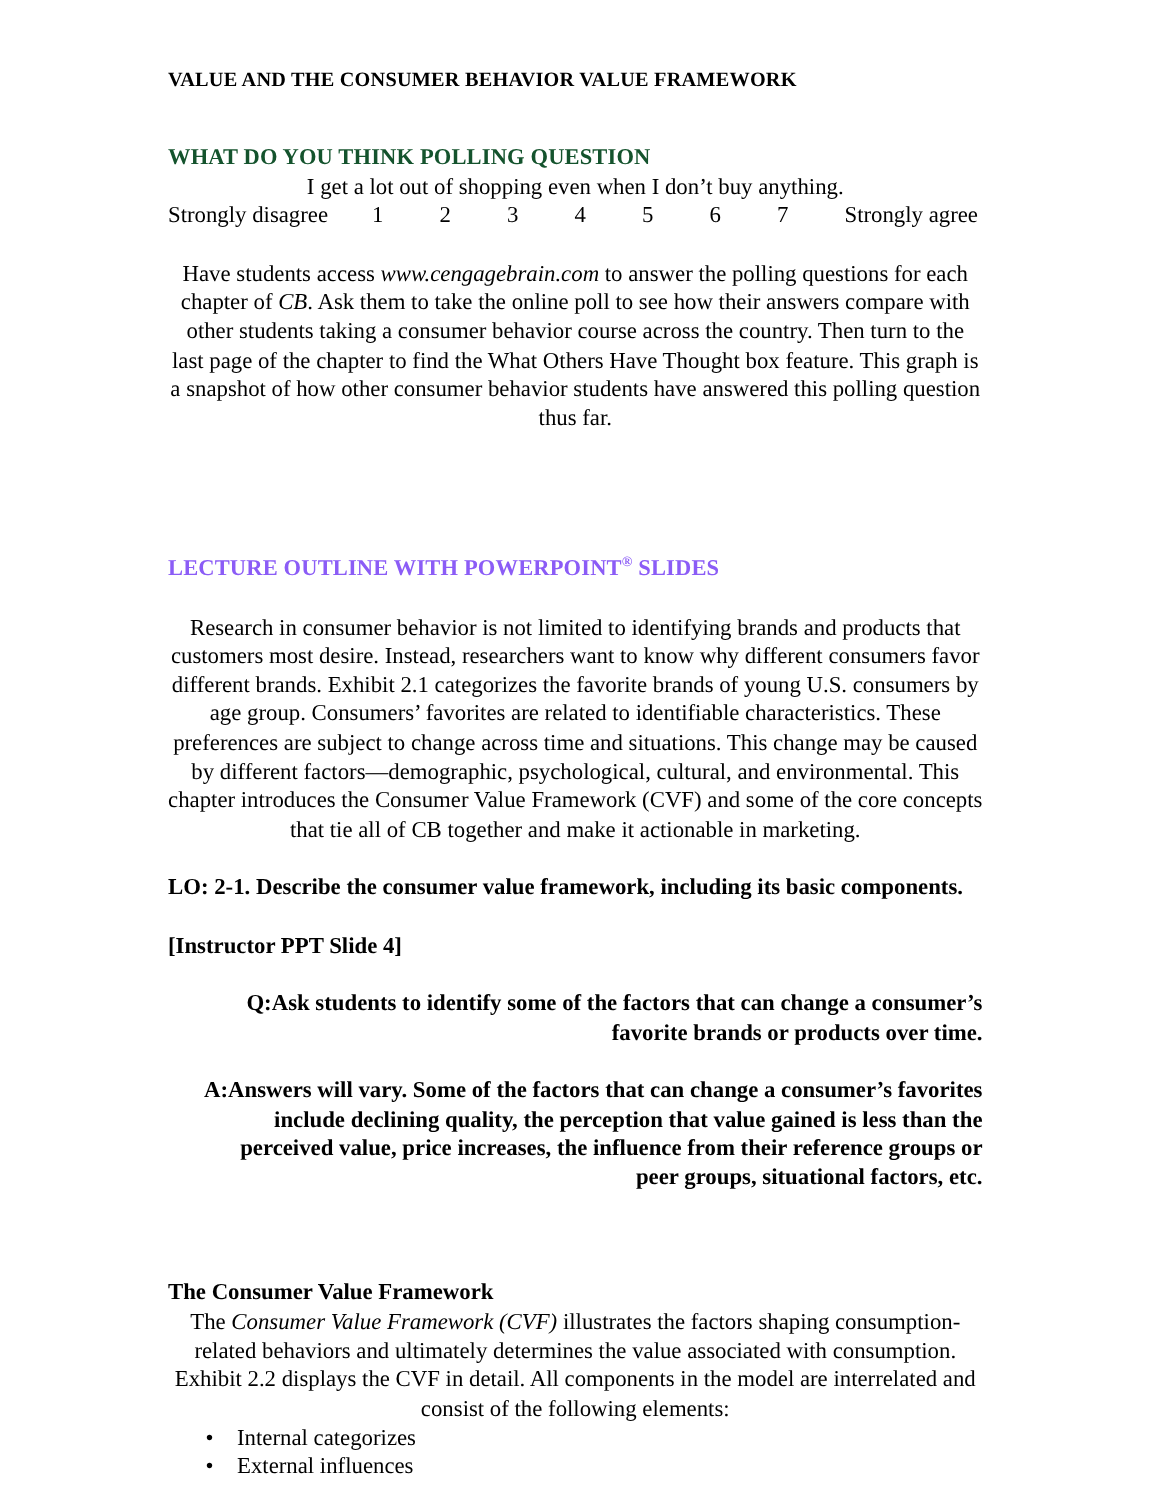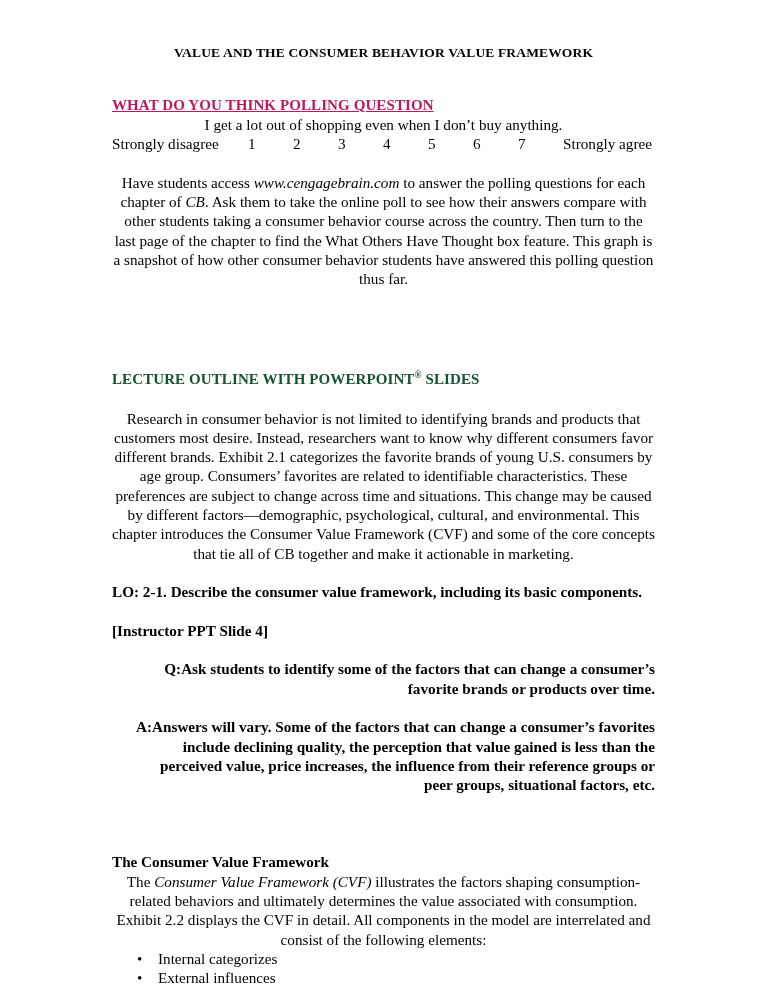--- a/index.html
+++ b/index.html
@@ -17,21 +17,20 @@
   }
   .page {
     position: relative;
     width: 768px;
     height: 994px;
     background: #ffffff;
     box-sizing: border-box;
     padding: 36px 113px 0 112px;
   }
   .doc-title {
-    text-align: center;
     font-weight: bold;
     font-size: 13.5px;
     letter-spacing: 0.15px;
     margin: 9px 0 0 0;
     line-height: 1.25;
   }
   .section-heading {
     font-weight: bold;
     font-size: 15px;
     line-height: 1.25;
@@ -114,38 +113,38 @@
 </style>
 </head>
 <body>
 
 <div class="page">
 
   <div class="doc-title">VALUE AND THE CONSUMER BEHAVIOR VALUE FRAMEWORK</div>
 
   <div class="spacer-line"></div>
 
-  <div class="section-heading" style="color:#be185d;text-decoration:underline;">WHAT DO YOU THINK POLLING QUESTION</div>
+  <div class="section-heading" style="color:#14532d;">WHAT DO YOU THINK POLLING QUESTION</div>
 
   <p class="body-text">I get a lot out of shopping even when I don’t buy anything.</p>
 
   <div class="likert">
     <span class="lk-left">Strongly disagree</span><span class="lk-num">1</span><span class="lk-num">2</span><span class="lk-num">3</span><span class="lk-num">4</span><span class="lk-num">5</span><span class="lk-num">6</span><span class="lk-num">7</span><span class="lk-right">Strongly agree</span>
   </div>
 
   <div class="spacer-line"></div>
 
   <p class="body-text"><span>Have students access </span><em class="ital">www.cengagebrain.com</em><span> to answer the polling questions for each chapter of </span><em class="ital">CB</em><span>. Ask them to take the online poll to see how their answers compare with other students taking a consumer behavior course across the country. Then turn to the last page of the chapter to find the What Others Have Thought box feature. This graph is a snapshot of how other consumer behavior students have answered this polling question thus far.</span></p>
 
   <div class="spacer-line"></div>
   <div class="spacer-line"></div>
   <div class="spacer-line"></div>
   <div class="spacer-half"></div>
 
-  <div class="section-heading" style="color:#14532d;"><span>LECTURE OUTLINE WITH POWERPOINT</span><span class="sup">®</span><span> SLIDES</span></div>
+  <div class="section-heading" style="color:#8b5cf6;"><span>LECTURE OUTLINE WITH POWERPOINT</span><span class="sup">®</span><span> SLIDES</span></div>
 
   <div class="spacer-line"></div>
 
   <p class="body-text">Research in consumer behavior is not limited to identifying brands and products that customers most desire. Instead, researchers want to know why different consumers favor different brands. Exhibit 2.1 categorizes the favorite brands of young U.S. consumers by age group. Consumers’ favorites are related to identifiable characteristics. These preferences are subject to change across time and situations. This change may be caused by different factors—demographic, psychological, cultural, and environmental. This chapter introduces the Consumer Value Framework (CVF) and some of the core concepts that tie all of CB together and make it actionable in marketing.</p>
 
   <div class="spacer-line"></div>
 
   <p class="bold-line">LO: 2-1. Describe the consumer value framework, including its basic components.</p>
 
   <div class="spacer-line"></div>

